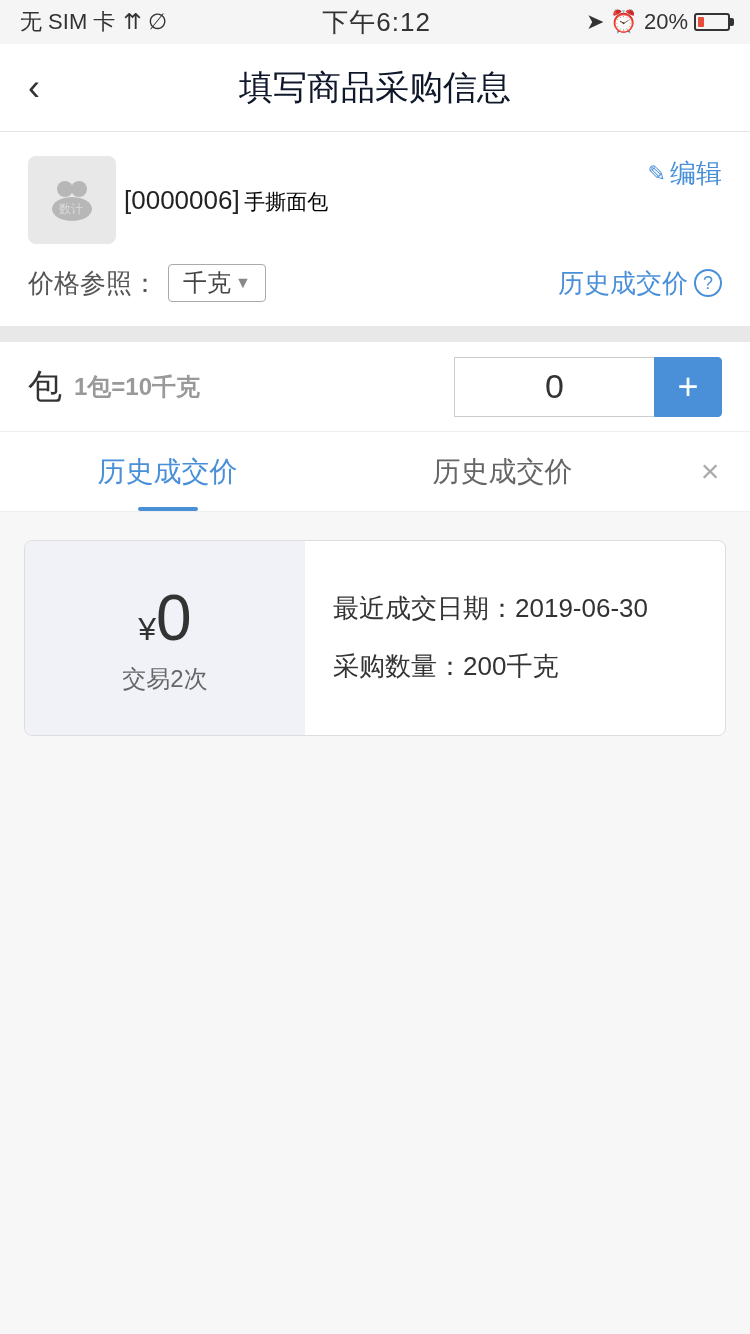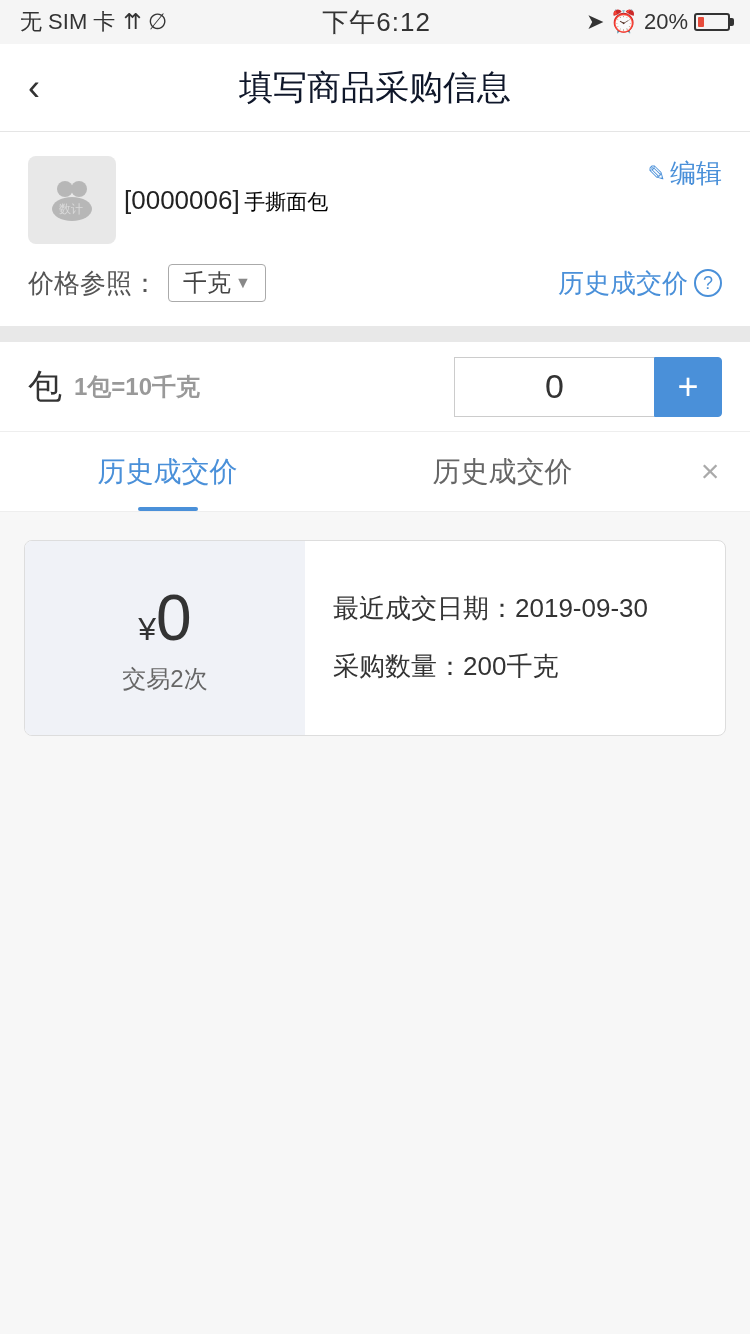--- a/index.html
+++ b/index.html
@@ -459,21 +459,21 @@
 
       <div class="price-card-left">
         <div class="price-big">
           <span class="price-yen">¥</span><span class="price-big-num">0</span>
         </div>
         <div class="price-trade-count">交易2次</div>
       </div>
 
       <div class="price-card-right">
         <div class="price-detail-row">
-          <span class="price-detail-label">最近成交日期：</span><span class="price-detail-value">2019-09-30</span>
+          <span class="price-detail-label">最近成交日期：</span><span class="price-detail-value">2019-06-30</span>
         </div>
         <div class="price-detail-row">
           <span class="price-detail-label">采购数量：</span><span class="price-detail-value">200千克</span>
         </div>
       </div>
     </div>
   </div>
 </div>
 
 <div class="main-content"></div>

